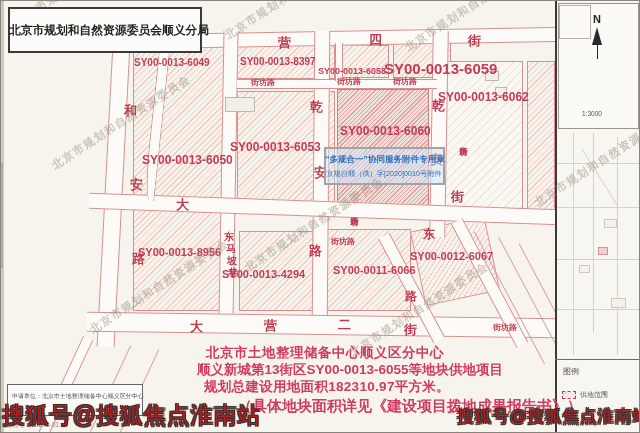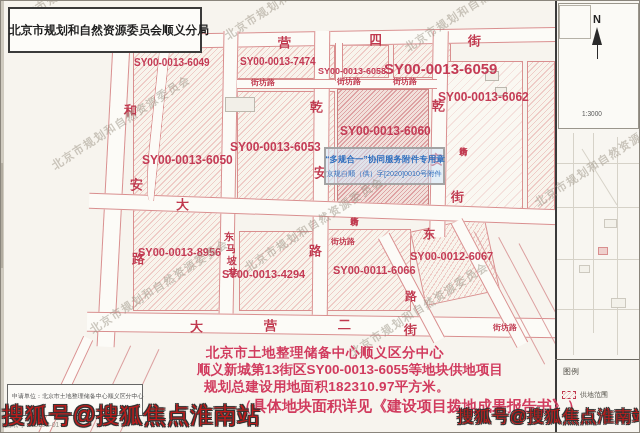--- a/index.html
+++ b/index.html
@@ -163,21 +163,21 @@
     <div class="schar" style="left: 337px; top: 317px; font-size: 13px;">二</div>
     <div class="schar" style="left: 403px; top: 322px; font-size: 13px;">街</div>
     <div class="jf" style="left: 250px; top: 78px;">街坊路</div>
     <div class="jf" style="left: 336px; top: 77px;">街坊路</div>
     <div class="jf" style="left: 392px; top: 77px;">街坊路</div>
     <div class="jf vert" style="left: 457px; top: 140px;">街坊路</div>
     <div class="jf vert" style="left: 348px; top: 210px;">街坊路</div>
     <div class="jf" style="left: 330px; top: 237px;">街坊路</div>
     <div class="jf" style="left: 492px; top: 323px;">街坊路</div>
     <div class="plabel" style="left: 133px; top: 57px; font-size: 10px;">SY00-0013-6049</div>
-    <div class="plabel" style="left: 239px; top: 56px; font-size: 10px;">SY00-0013-7474</div>
+    <div class="plabel" style="left: 239px; top: 56px; font-size: 10px;">SY00-0013-8397</div>
     <div class="plabel" style="left: 317px; top: 66px; font-size: 9px;">SY00-0013-6058</div>
     <div class="plabel" style="left: 383px; top: 60px; font-size: 15px;">SY00-0013-6059</div>
     <div class="plabel" style="left: 229px; top: 140px; font-size: 12px;">SY00-0013-6053</div>
     <div class="plabel" style="left: 339px; top: 124px; font-size: 12px;">SY00-0013-6060</div>
     <div class="plabel" style="left: 437px; top: 90px; font-size: 12px;">SY00-0013-6062</div>
     <div class="plabel" style="left: 141px; top: 153px; font-size: 12px;">SY00-0013-6050</div>
     <div class="plabel" style="left: 137px; top: 246px; font-size: 11px;">SY00-0013-8956</div>
     <div class="plabel" style="left: 221px; top: 268px; font-size: 11px;">SY00-0013-4294</div>
     <div class="plabel" style="left: 332px; top: 264px; font-size: 11px;">SY00-0011-6066</div>
     <div class="plabel" style="left: 409px; top: 250px; font-size: 11px;">SY00-0012-6067</div>

